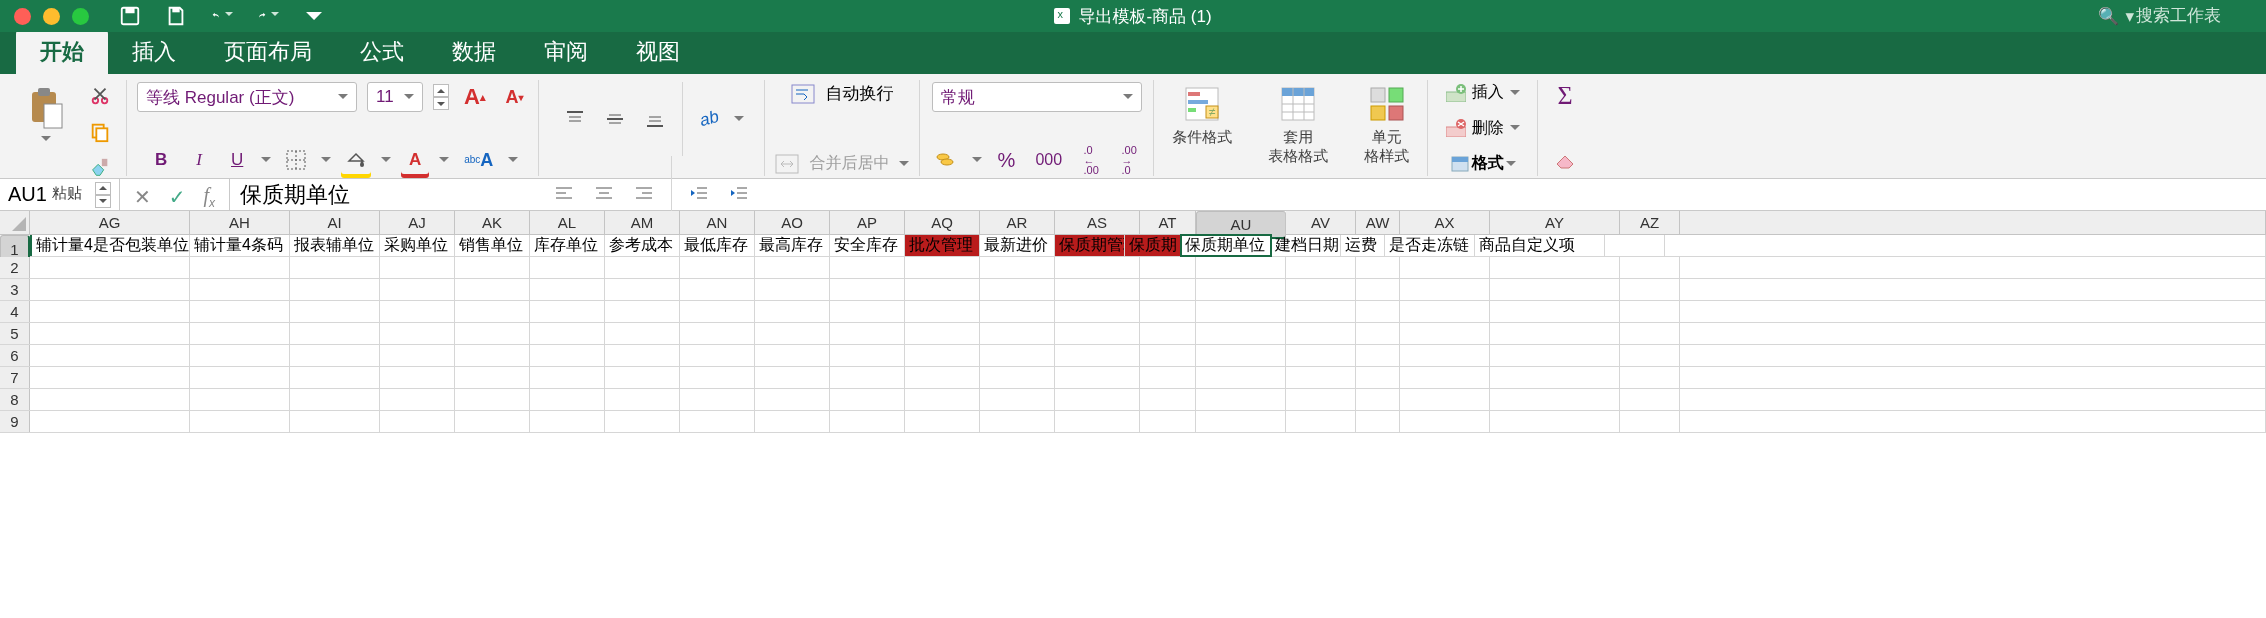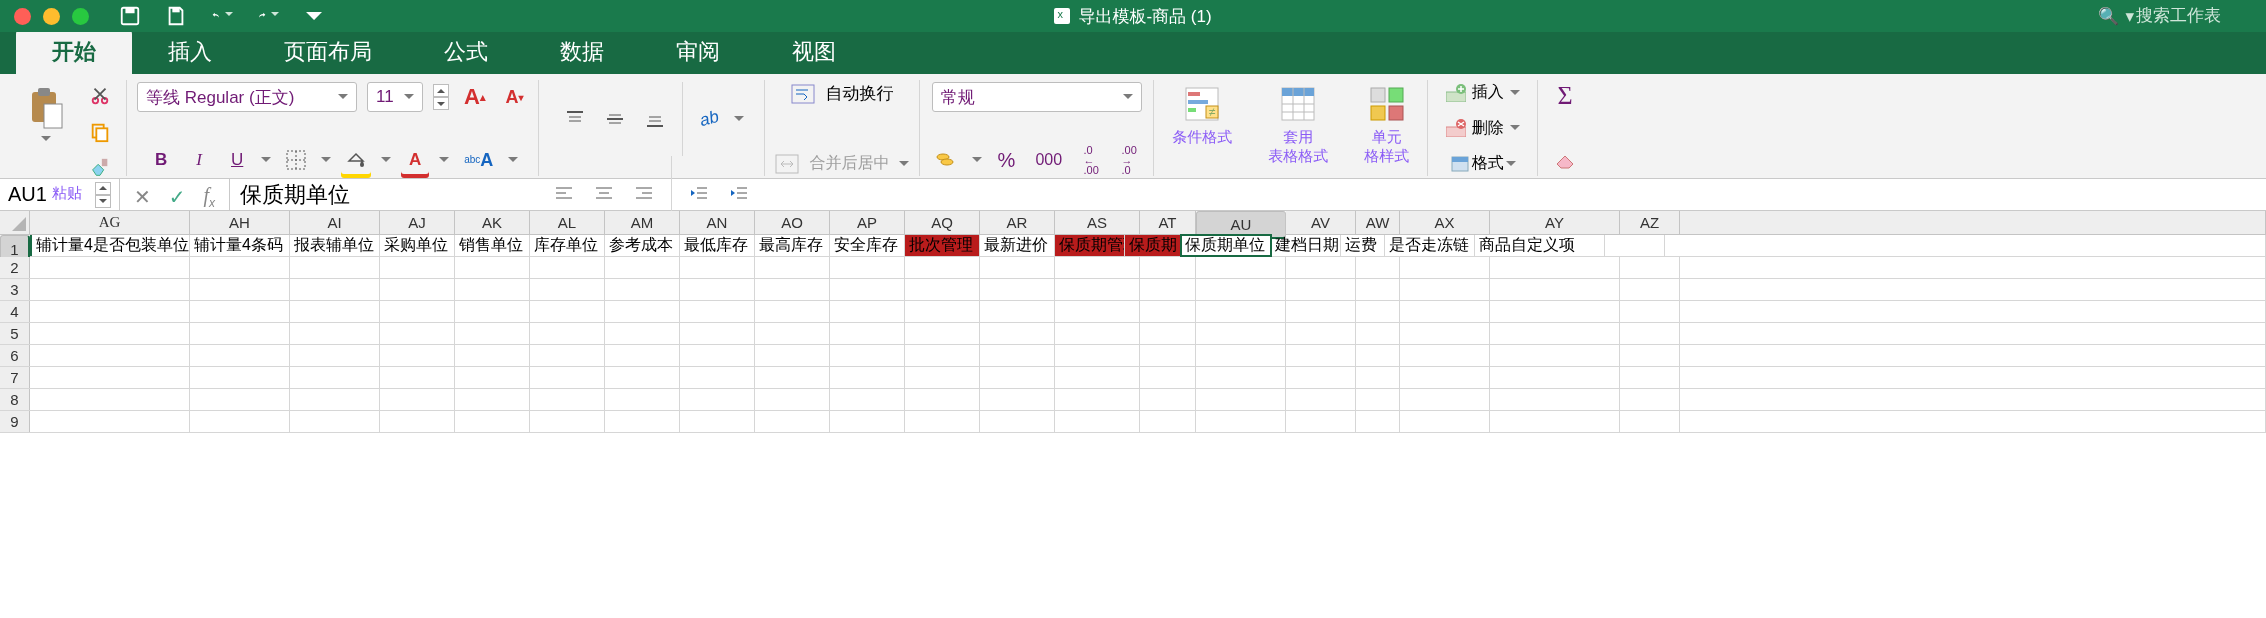--- a/index.html
+++ b/index.html
@@ -15,29 +15,29 @@
   .drop::after{content:"";display:inline-block;border:4px solid transparent;border-top-color:#cfe6d9;margin-left:4px;vertical-align:middle;}
   .title-center { position: absolute; left: 0; right: 0; text-align: center; pointer-events: none; display:flex; justify-content:center; align-items:center; gap:8px;}
   .title-center .doc-ico{width:16px;height:16px;background:#fff;display:inline-block;border-radius:2px;position:relative;}
   .title-center .doc-ico::after{content:"x";color:#1a7a4c;font-size:11px;position:absolute;left:3px;top:0;}
   .search-area{position:absolute;right:10px;display:flex;align-items:center;gap:6px;color:#cfe6d9;font-size:17px;}
   .search-area input{background:transparent;border:none;color:#fff;font-size:17px;width:120px;}
   .search-area input::placeholder{color:#cfe6d9;}
 
   
   .tabsbar{height:42px;background:#186a43;display:flex;align-items:flex-end;padding-left:16px;gap:0;}
-  .tab{color:#fff;font-size:22px;padding:7px 36px 7px;cursor:pointer;font-family:Liberation Serif, serif;}
+  .tab{color:#fff;font-size:22px;padding:7px 24px 7px;cursor:pointer;font-family:Liberation Serif, serif;}
   .tab.active{background:#f3f3f3;color:#186a43;font-weight:600;border-radius:4px 4px 0 0;}
 
   
   .ribbon{height:105px;background:#f3f3f3;border-bottom:1px solid #c9c9c9;display:flex;align-items:stretch;padding:6px 8px 2px 8px;}
   .group{display:flex;flex-direction:column;justify-content:space-between;align-items:center;padding:2px 10px 2px 10px;border-right:1px solid #d5d5d5;}
   .group:last-child{border-right:none;}
   .group .row{display:flex;align-items:center;gap:10px;}
-  .group .lab{font-size:15px;color:#8b5cf6;margin-top:2px;}
+  .group .lab{font-size:15px;color:#404040;margin-top:2px;}
   .big-btn{display:flex;flex-direction:column;align-items:center;justify-content:center;gap:4px;padding:4px 8px;}
   .btn,.ctrl,.sel{display:inline-flex;align-items:center;justify-content:center;border:1px solid transparent;padding:3px 4px;min-width:28px;height:28px;font-size:17px;color:#701a75;border-radius:3px;}
   .sel{border:1px solid #bdbdbd;background:#fff;justify-content:space-between;padding:0 8px;}
   .sel .caret{margin-left:6px;}
   .caret{width:0;height:0;border:5px solid transparent;border-top-color:#7a7a7a;display:inline-block;transform:translateY(2px);}
   .stepper{display:flex;flex-direction:column;}
   .stepper .sb{width:16px;height:13px;border:1px solid #bdbdbd;background:#fff;display:flex;align-items:center;justify-content:center;}
   .stepper .sb::before{content:"";border:4px solid transparent;}
   .stepper .up::before{border-bottom-color:#555;transform:translateY(-2px);}
   .stepper .dn::before{border-top-color:#555;transform:translateY(2px);}
@@ -370,21 +370,21 @@
     </div>
     <div class="row" style="gap:6px;">
       <svg width="20" height="18">
           <rect x="0" y="8" width="20" height="10" fill="#f3cccc" stroke="#d88"></rect>
           <circle cx="15" cy="5" r="5" fill="#d66"></circle>
           <path d="M12 3l6 4M18 3l-6 4" stroke="#fff" stroke-width="1.5"></path>
         </svg>
       <span style="font-size:16px;">删除</span>
         <span class="caret"></span>
     </div>
-    <div class="row" style="gap:2px;">
+    <div class="row" style="gap:2px;font-weight:bold;">
       <svg width="20" height="18">
           <rect x="2" y="2" width="16" height="14" fill="#cfe0f0" stroke="#8ab"></rect>
           <rect x="2" y="2" width="16" height="5" fill="#6aa3d8"></rect>
         </svg>
       <span style="font-size:16px;">格式</span>
         <span class="caret"></span>
     </div>
   </div>
 
   <div class="group" style="border-right:none;">
@@ -414,21 +414,21 @@
     <span style="color:#4a8;">✓</span>
     <span class="fx">f<span style="font-size:12px;vertical-align:sub;">x</span></span>
   </div>
   <div style="width:1px;height:100%;background:#c9c9c9;"></div>
   <div class="finput"><span>保质期单位</span></div>
 </div>
 
 <div class="grid-wrap">
   <div class="colhdrs" id="colhdrs">
     <div class="corner"></div>
-  <div class="colhdr" style="width: 160px; font-family: Liberation Serif, serif;">AG</div>
+  <div class="colhdr" style="width: 160px;">AG</div>
       <div class="colhdr" style="width: 100px;">AH</div>
       <div class="colhdr" style="width: 90px;">AI</div>
       <div class="colhdr" style="width: 75px;">AJ</div>
       <div class="colhdr" style="width: 75px;">AK</div>
       <div class="colhdr" style="width: 75px;">AL</div>
       <div class="colhdr" style="width: 75px;">AM</div>
       <div class="colhdr" style="width: 75px;">AN</div>
       <div class="colhdr" style="width: 75px;">AO</div>
       <div class="colhdr" style="width: 75px;">AP</div>
       <div class="colhdr" style="width: 75px;">AQ</div>

